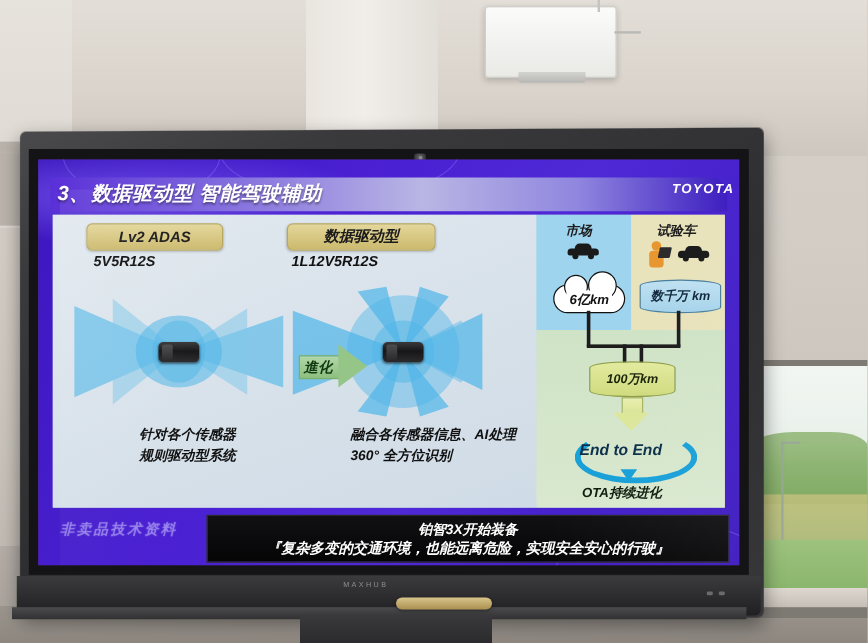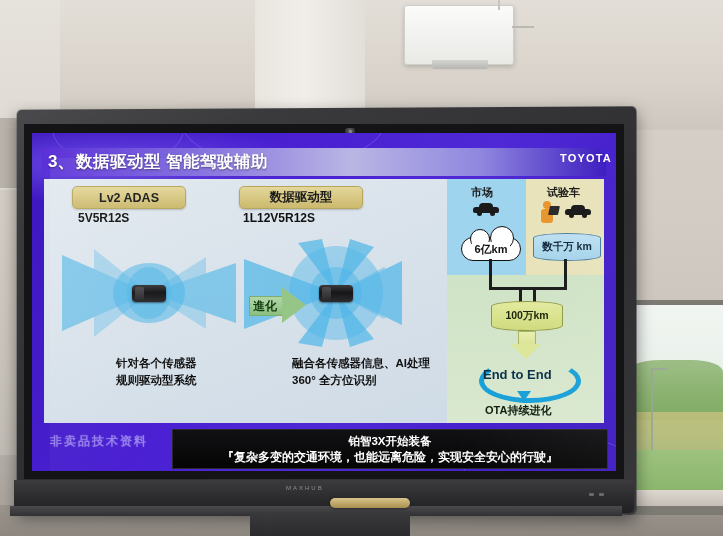--- a/index.html
+++ b/index.html
@@ -71,21 +71,21 @@
   .stylus{position:absolute;left:330px;top:498px;width:80px;height:10px;
     background:linear-gradient(180deg,#d9c48a,#a98f4f);border-radius:5px;
     box-shadow:0 1px 3px rgba(0,0,0,.4);}
   .ledge{position:absolute;left:10px;top:506px;width:612px;height:10px;
     background:linear-gradient(180deg,#4b4b4e,#313134);}
   .stand{position:absolute;left:250px;top:512px;width:160px;height:24px;
     background:linear-gradient(180deg,#3a3a3d,#2b2b2e);}
   .chin-port{position:absolute;top:385px;width:5px;height:3px;background:#6a6a6e;border-radius:1px;}
   
   .slide{position:absolute;left:18px;top:25px;width:584px;height:338px;
-    background:#6d28d9;overflow:hidden;}
+    background:#6d28d9;overflow:hidden;font-style:italic;}
   .slide-bg{position:absolute;inset:0;
     background:linear-gradient(120deg,#3b17bd 0%,#4a20d2 35%,#4f29d6 60%,#3b18bf 100%);}
   .slide-glow{position:absolute;left:-20px;top:-10px;width:300px;height:80px;
     background:radial-gradient(ellipse at 30% 50%,rgba(140,110,255,.55),rgba(90,40,220,0) 70%);}
   .deco-arc{position:absolute;border:1px solid rgba(150,130,255,.35);border-radius:50%;}
   
   .hdr{position:absolute;left:10px;top:15px;width:564px;height:28px;
     background:linear-gradient(90deg,#5a2fd8 0%,#7b63dd 22%,#b9b6e4 55%,#8f86df 78%,#3c1cc0 100%);
     border-radius:0 14px 0 0;}
   .hdr-num{position:absolute;left:16px;top:17px;font-size:17px;font-weight:bold;color:#ffffff;

